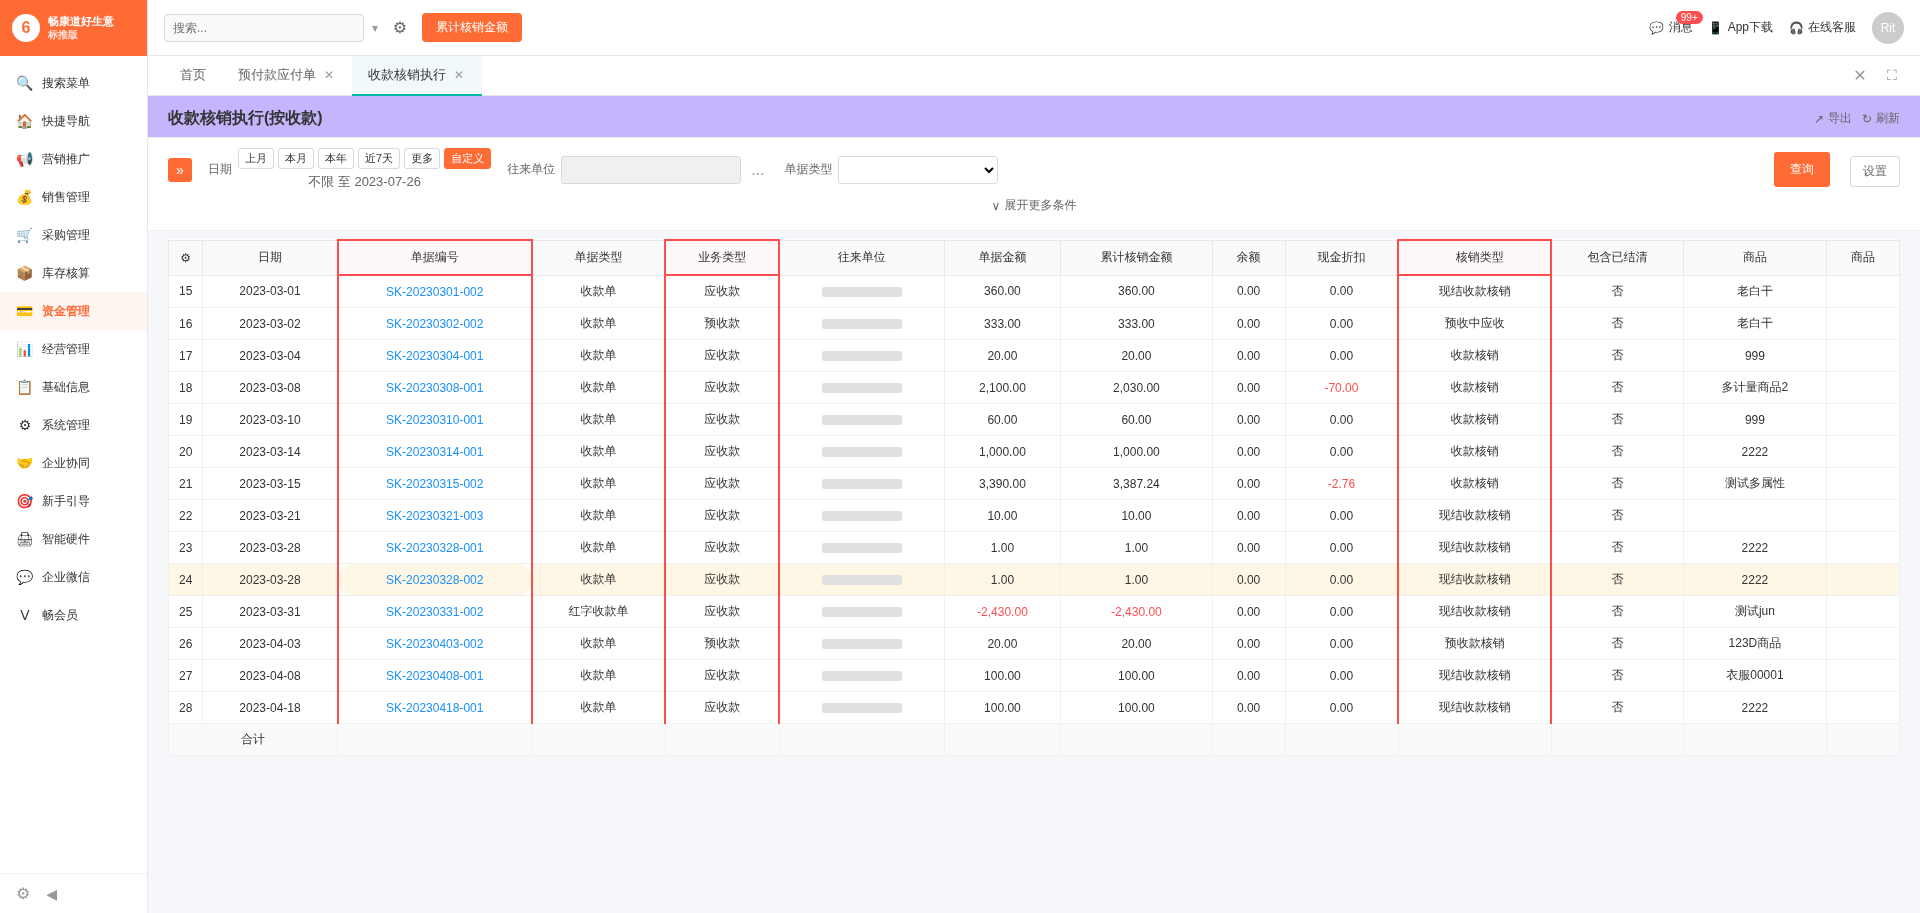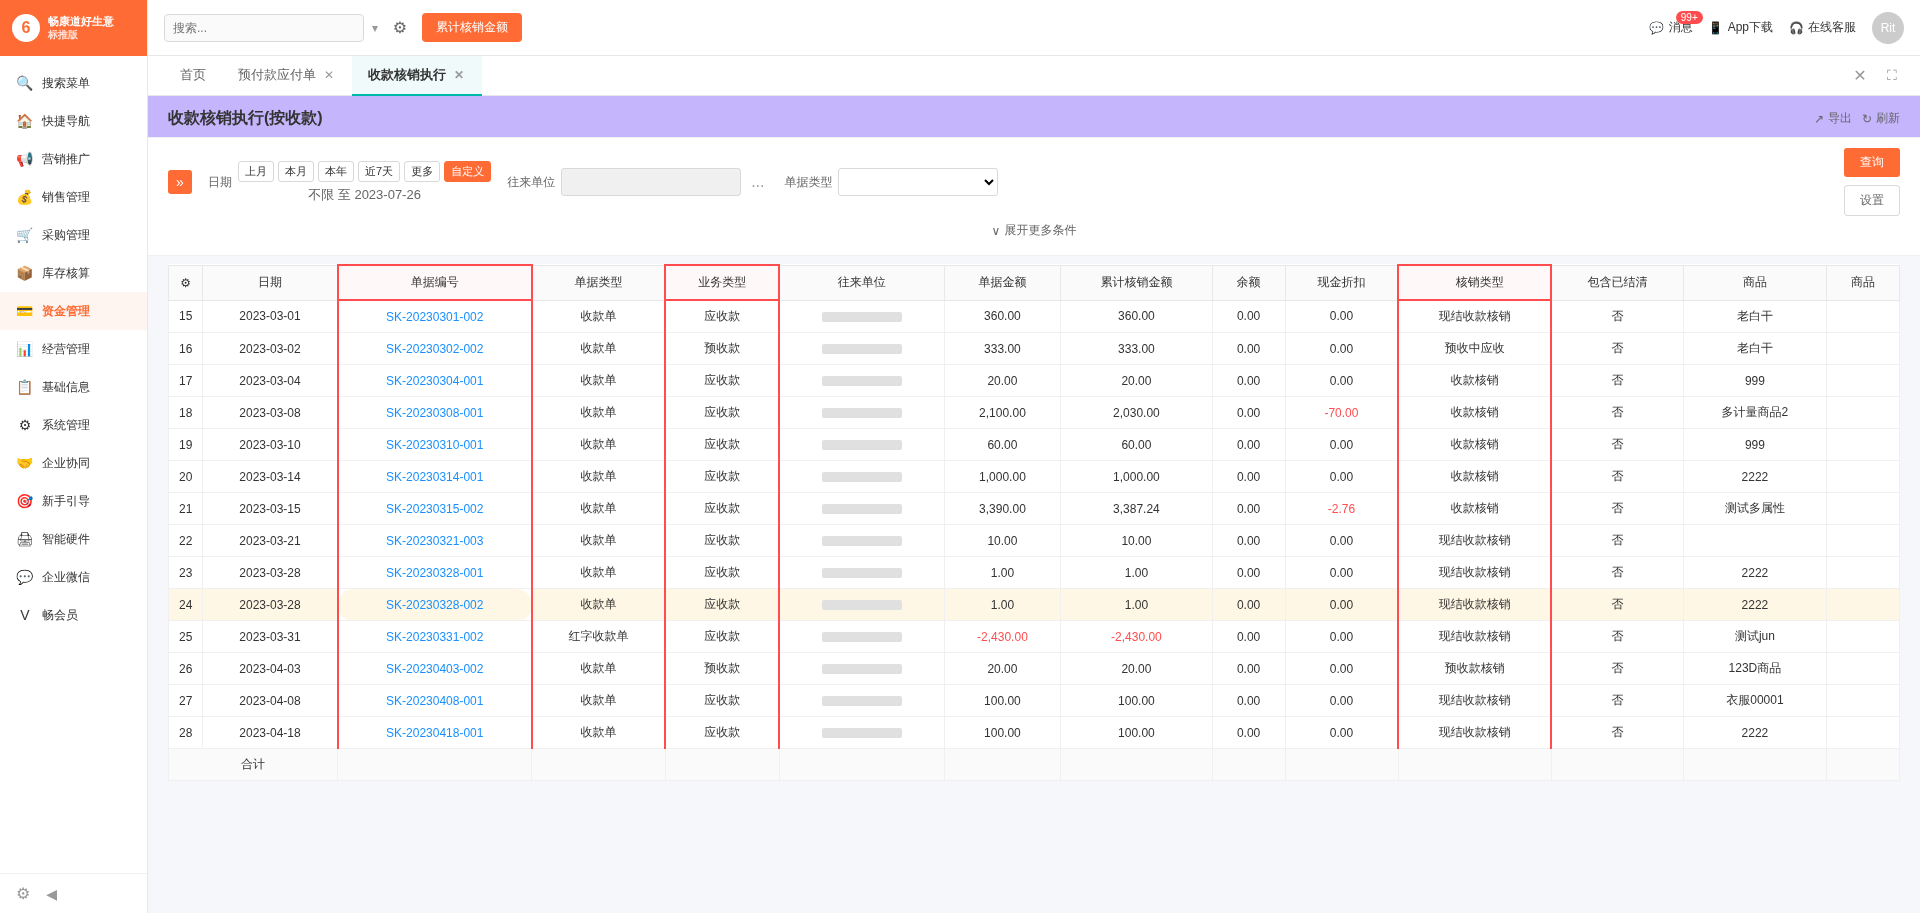--- a/index.html
+++ b/index.html
@@ -26,21 +26,21 @@
     .topbar-right { display: flex; align-items: center; gap: 16px; margin-left: auto; }
     .topbar-msg { display: flex; align-items: center; gap: 4px; cursor: pointer; color: #333; font-size: 12px; position: relative; }
     .topbar-badge { background: #ff4d4f; color: #fff; border-radius: 10px; font-size: 10px; padding: 1px 5px; position: absolute; top: -8px; right: -10px; }
     .topbar-app { display: flex; align-items: center; gap: 4px; cursor: pointer; color: #333; font-size: 12px; }
     .topbar-service { display: flex; align-items: center; gap: 4px; cursor: pointer; color: #333; font-size: 12px; }
     .topbar-user { width: 28px; height: 28px; border-radius: 50%; background: #ddd; cursor: pointer; }
 
     
     .tabbar { height: 40px; background: #fff; border-bottom: 1px solid #e8e8e8; display: flex; align-items: center; padding: 0 16px; gap: 0; flex-shrink: 0; }
     .tab { display: flex; align-items: center; height: 40px; padding: 0 16px; cursor: pointer; border-bottom: 2px solid transparent; color: #666; font-size: 13px; gap: 6px; white-space: nowrap; }
-    .tab.active { color: #333; border-bottom: 2px solid #00b8a9; font-weight: 700; }
+    .tab.active { color: #333; border-bottom: 2px solid #00b8a9; font-weight: 400; }
     .tab-close { font-size: 12px; color: #999; cursor: pointer; padding: 2px; border-radius: 2px; }
     .tabbar-actions { margin-left: auto; display: flex; align-items: center; gap: 8px; }
     .tabbar-action-btn { width: 24px; height: 24px; display: flex; align-items: center; justify-content: center; cursor: pointer; color: #666; border-radius: 3px; }
 
     
     .content { flex: 1; overflow: hidden; display: flex; flex-direction: column; padding: 0; background: #f5f7fa; }
     .page-header { padding: 12px 20px 8px; background: #c4b5fd; display: flex; align-items: center; justify-content: space-between; border-bottom: 1px solid #f0f0f0; }
     .page-title { font-size: 16px; font-weight: 600; color: #333; }
     .page-actions { display: flex; align-items: center; gap: 10px; }
     .page-action-btn { display: flex; align-items: center; gap: 4px; cursor: pointer; color: #666; font-size: 12px; border: none; background: none; }
@@ -66,21 +66,21 @@
     
     .table-wrapper { flex: 1; overflow: auto; padding: 0 20px 10px; margin-top: 8px; }
     .data-table { width: 100%; border-collapse: collapse; background: #fff; font-size: 12px; }
     .data-table th { background: #fafafa; border: 1px solid #e8e8e8; padding: 8px 10px; text-align: center; color: #333; font-weight: 500; white-space: nowrap; position: sticky; top: 0; z-index: 1; }
     .data-table td { border: 1px solid #f0f0f0; padding: 7px 10px; text-align: center; color: #333; white-space: nowrap; }
     .data-table tr.highlighted td { background: #fff7e6; }
     .data-table .link { color: #1890ff; cursor: pointer; text-decoration: none; }
     .data-table .red { color: #ff4d4f; }
     .data-table .summary td { background: #fafafa; font-weight: 500; }
 
-    .filter-right-actions { display: flex; flex-direction: column; gap: 4px; margin-left: auto; }
+    .filter-right-actions { display: flex; gap: 20px; margin-left: auto; }
   </style>
 </head>
 <body>
 
 <div class="sidebar">
   <div class="sidebar-logo">
     <div class="sidebar-logo-icon">6</div>
     <div>
       <div style="font-size:11px;line-height:1.3;">畅康道好生意</div>
       <div style="font-size:10px;color:rgba(255,255,255,0.8);">标推版</div>

